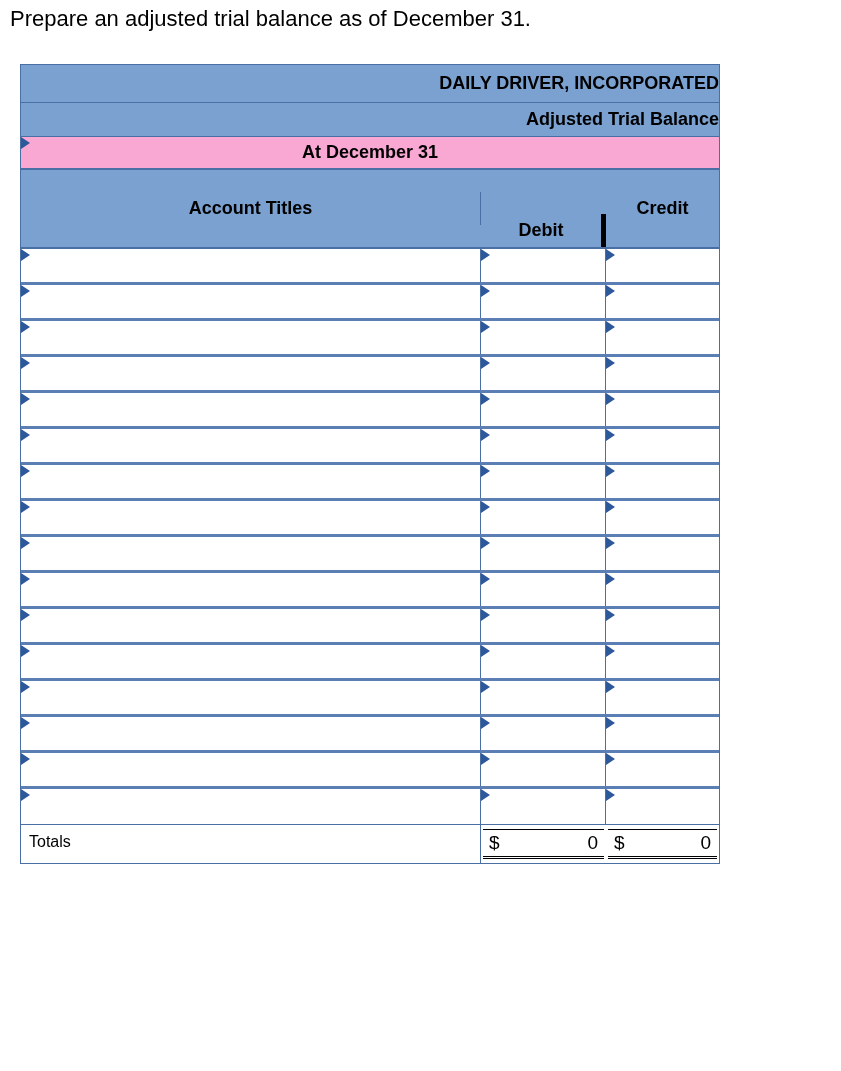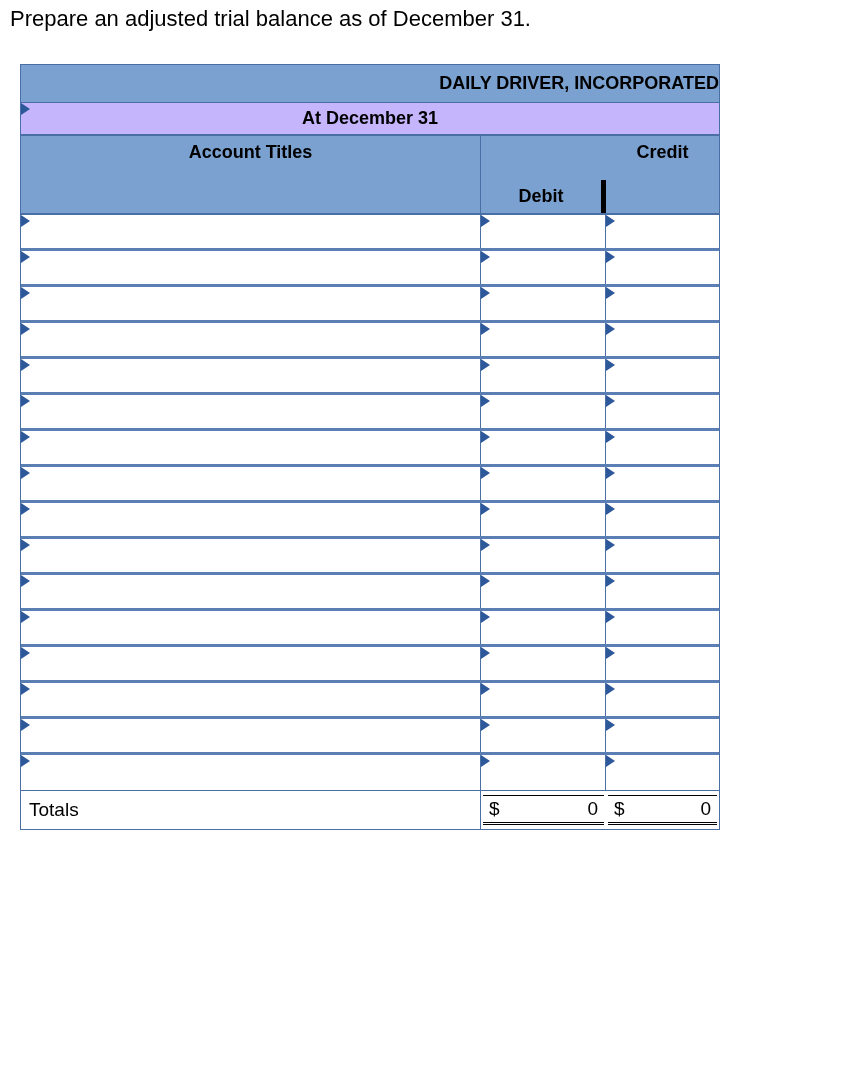--- a/index.html
+++ b/index.html
@@ -22,32 +22,33 @@
   }
   .hdr {
     background: #7ba1d0;
     text-align: right;
     font-weight: bold;
     border-bottom: 1px solid #4a6fa5;
   }
   .hdr1 { font-size: 18px; padding: 8px 0; }
   .hdr2 { font-size: 18px; padding: 6px 0; }
   .hdr3 {
-    background: #c4b5fd;
+    background: #f9a8d4;
     text-align: center;
     font-weight: bold;
     font-size: 18px;
     padding: 5px 0;
     border-bottom: 2px solid #4a6fa5;
     position: relative;
   }
   .colhdr {
     display: flex;
     background: #7ba1d0;
     border-bottom: 2px solid #4a6fa5;
+    align-items: center;
   }
   .colhdr > div {
     font-weight: bold;
     font-size: 18px;
     text-align: center;
     padding: 6px 0;
   }
   .col-title { flex: 0 0 460px; border-right: 1px solid #4a6fa5; }
   .col-debit { flex: 0 0 125px; border-right: 5px solid #000000; margin-top: 44px; }
   .col-credit { flex: 1; }
@@ -77,21 +78,21 @@
     z-index: 2;
   }
   .totals {
     display: flex;
     height: 38px;
   }
   .totals .tlabel {
     flex: 0 0 460px;
     border-right: 1px solid #4a6fa5;
     padding: 8px 8px;
-    font-size: 19px;
+    font-size: 16px;
   }
   .totals .tdebit, .totals .tcredit {
     display: flex;
     align-items: center;
     padding: 0 6px;
     font-size: 19px;
     border-top: 1px solid #000;
     border-bottom: 3px double #000;
     margin: 4px 2px;
   }
@@ -101,20 +102,21 @@
   .totals .val { flex: 1; text-align: right; }
 </style>
 </head>
 <body>
 
 <div class="instruction">Prepare an adjusted trial balance as of December 31.</div>
 
 <div class="sheet">
 
   <div class="hdr hdr1">DAILY DRIVER, INCORPORATED</div>
+  <div class="hdr hdr2">Adjusted Trial Balance</div>
   <div class="hdr3">
     <span class="marker"></span>
     <span>At December 31</span>
   </div>
 
   <div class="colhdr">
     <div class="col-title">Account Titles</div>
     <div class="col-debit">Debit</div>
     <div class="col-credit">Credit</div>
   </div>

